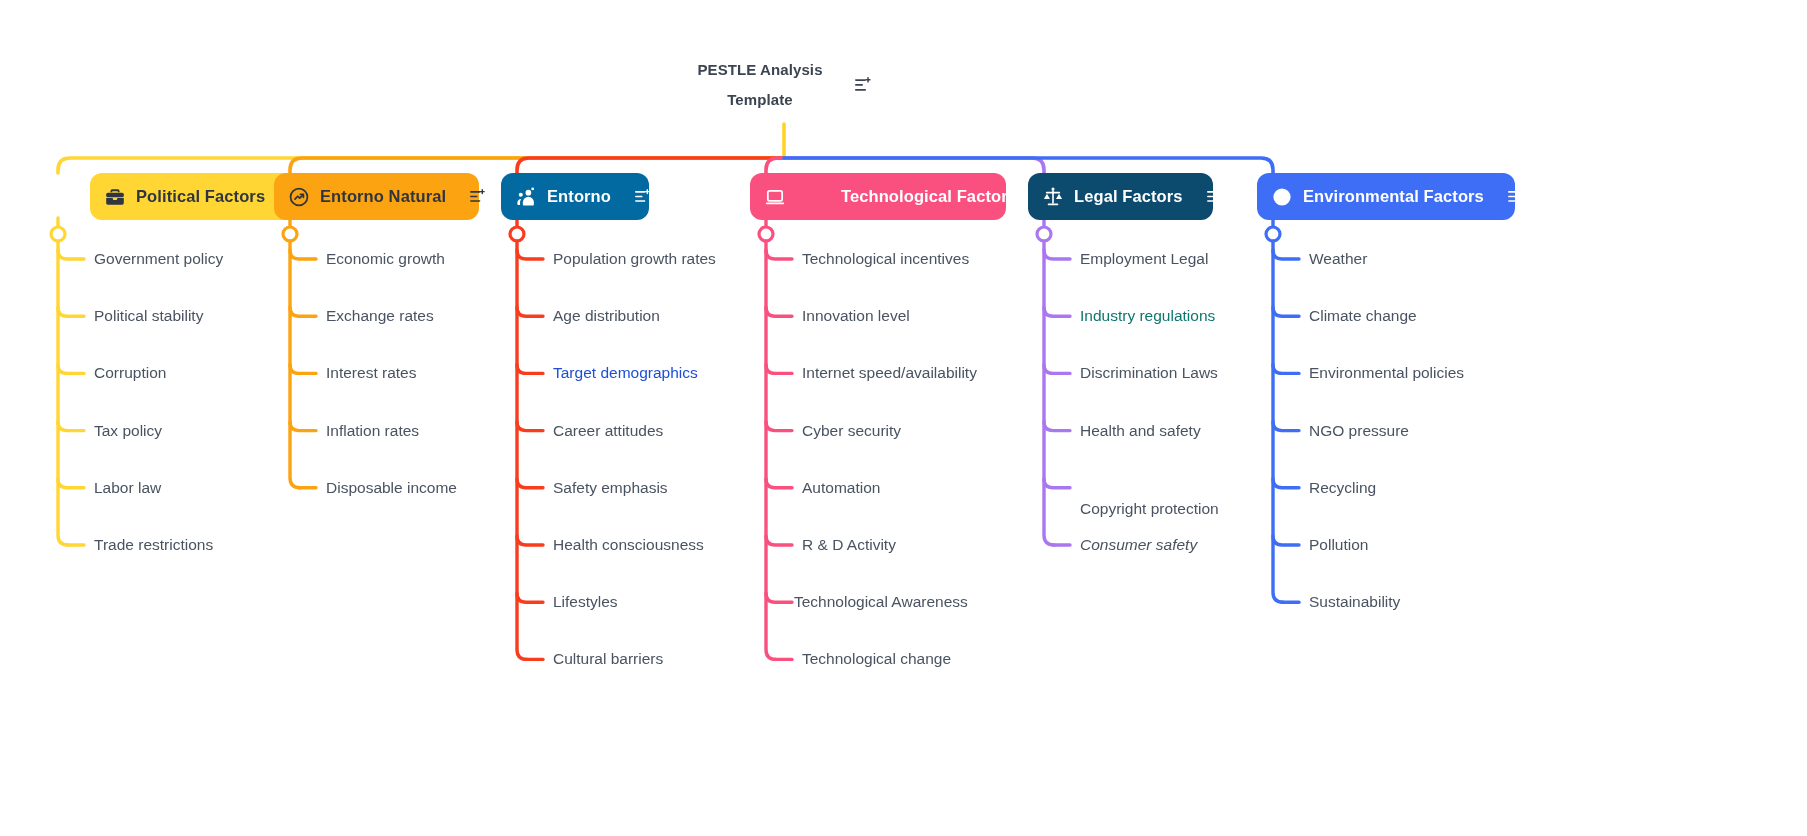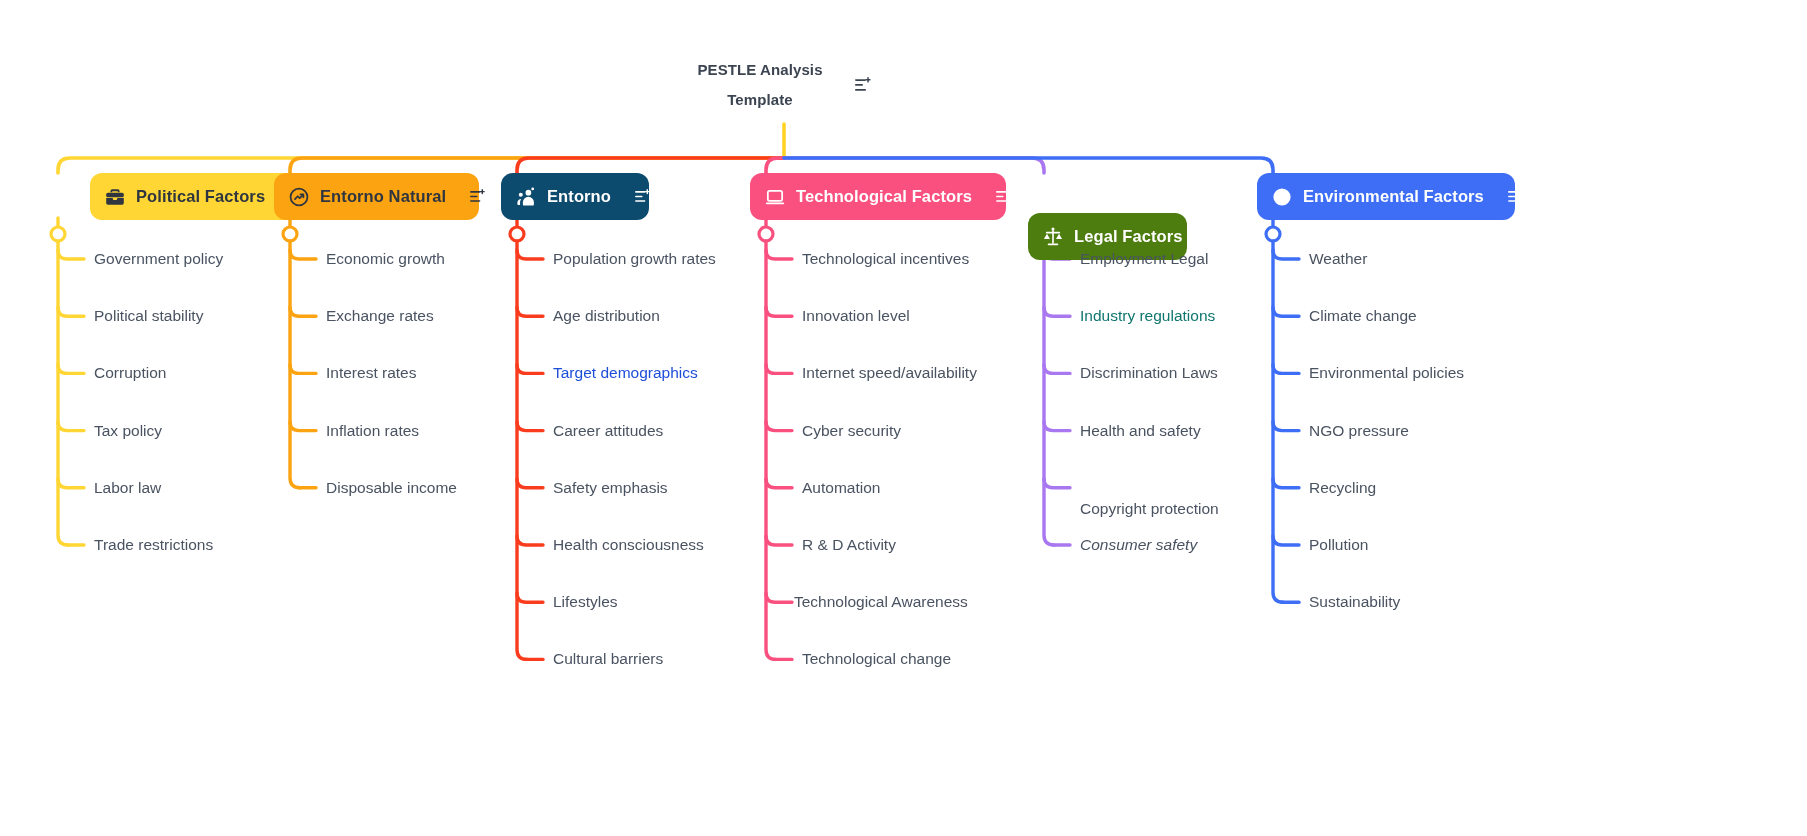--- a/index.html
+++ b/index.html
@@ -225,21 +225,21 @@
             <rect x="12.3" y="0" width="1.5" height="5.6" rx="0.7"></rect>
             <rect x="10.4" y="2" width="5.3" height="1.5" rx="0.7"></rect>
           </g>
         </svg>
       </div>
       <div class="leaf" style="left: 326px; top: 250px; color: rgb(74, 83, 97);">Economic growth</div>
       <div class="leaf" style="left: 326px; top: 307.2px; color: rgb(74, 83, 97);">Exchange rates</div>
       <div class="leaf" style="left: 326px; top: 364.4px; color: rgb(74, 83, 97);">Interest rates</div>
       <div class="leaf" style="left: 326px; top: 421.6px; color: rgb(74, 83, 97);">Inflation rates</div>
       <div class="leaf" style="left: 326px; top: 478.8px; color: rgb(74, 83, 97);">Disposable income</div>
-      <div class="pill" style="left: 501px; top: 173px; width: 148px; background: #0c4a6e;">
+      <div class="pill" style="left: 501px; top: 173px; width: 148px; background: #0369a1;">
         <svg viewBox="0 0 24 24" class="pill-icon">
           <g fill="#ffffff" stroke="none">
             <circle cx="14.6" cy="7.3" r="3.1"></circle>
             <path d="M8.6 20.4v-2.6a6 6 0 0 1 12 0v2.6a.9.9 0 0 1-.9.9H9.5a.9.9 0 0 1-.9-.9z"></path>
             <circle cx="6.3" cy="9.5" r="2.2"></circle>
             <path d="M2.6 20.2v-2.1a4 4 0 0 1 4.2-4 7.9 7.9 0 0 0-1.3 3.7v2.9H3.5a.9.9 0 0 1-.9-.9z"></path>
             <circle cx="19.3" cy="3.2" r="1.5"></circle>
           </g>
         </svg>
         <span class="pill-label" style="color: rgb(255, 255, 255);">Entorno</span>
@@ -262,41 +262,41 @@
       <div class="leaf" style="left: 553px; top: 536px; color: rgb(74, 83, 97);">Health consciousness</div>
       <div class="leaf" style="left: 553px; top: 593.2px; color: rgb(74, 83, 97);">Lifestyles</div>
       <div class="leaf" style="left: 553px; top: 650.4px; color: rgb(74, 83, 97);">Cultural barriers</div>
       <div class="pill" style="left: 750px; top: 173px; width: 256px; background: rgb(249, 80, 127);">
         <svg viewBox="0 0 24 24" class="pill-icon">
           <g fill="#ffffff" stroke="none">
             <rect x="4.2" y="5.3" width="15.6" height="11" rx="1.8" fill="none" stroke="#ffffff" stroke-width="1.9"></rect>
             <rect x="2" y="18" width="20" height="1.9" rx="0.95"></rect>
           </g>
         </svg>
-        <span class="pill-label" style="color: rgb(255, 255, 255);">Technological Factors</span>
+        <span class="pill-label" style="color: rgb(255, 255, 255); margin-left: 45px;">Technological Factors</span>
         <span style="flex: 1 1 auto;"></span>
         <svg viewBox="0 0 18 16" class="pill-menu">
           <g fill="#ffffff">
             <rect x="0" y="2.2" width="11" height="1.7" rx="0.8"></rect>
             <rect x="0" y="7.1" width="8" height="1.7" rx="0.8"></rect>
             <rect x="0" y="12" width="11" height="1.7" rx="0.8"></rect>
             <rect x="12.3" y="0" width="1.5" height="5.6" rx="0.7"></rect>
             <rect x="10.4" y="2" width="5.3" height="1.5" rx="0.7"></rect>
           </g>
         </svg>
       </div>
       <div class="leaf" style="left: 802px; top: 250px; color: rgb(74, 83, 97);">Technological incentives</div>
       <div class="leaf" style="left: 802px; top: 307.2px; color: rgb(74, 83, 97);">Innovation level</div>
       <div class="leaf" style="left: 802px; top: 364.4px; color: rgb(74, 83, 97);">Internet speed/availability</div>
       <div class="leaf" style="left: 802px; top: 421.6px; color: rgb(74, 83, 97);">Cyber security</div>
       <div class="leaf" style="left: 802px; top: 478.8px; color: rgb(74, 83, 97);">Automation</div>
       <div class="leaf" style="left: 802px; top: 536px; color: rgb(74, 83, 97);">R &amp; D Activity</div>
       <div class="leaf" style="left: 794px; top: 593.2px; color: rgb(74, 83, 97);">Technological Awareness</div>
       <div class="leaf" style="left: 802px; top: 650.4px; color: rgb(74, 83, 97);">Technological change</div>
-      <div class="pill" style="left: 1028px; top: 173px; width: 159px; background: #4d7c0f; margin-top: 40px;">
+      <div class="pill" style="left: 1028px; top: 173px; width: 185px; background: #0c4a6e;">
         <svg viewBox="0 0 24 24" class="pill-icon">
           <g fill="#ffffff" stroke="none">
             <rect x="11.1" y="4.4" width="1.8" height="15" rx="0.9"></rect>
             <rect x="6.2" y="19.2" width="11.6" height="1.8" rx="0.9"></rect>
             <rect x="4.2" y="6.4" width="15.6" height="1.7" rx="0.85"></rect>
             <circle cx="12" cy="3.4" r="1.7"></circle>
             <path d="M5.4 8.4L2.1 14.2h6.6z"></path>
             <path d="M18.6 8.4l-3.3 5.8h6.6z"></path>
           </g>
         </svg>

